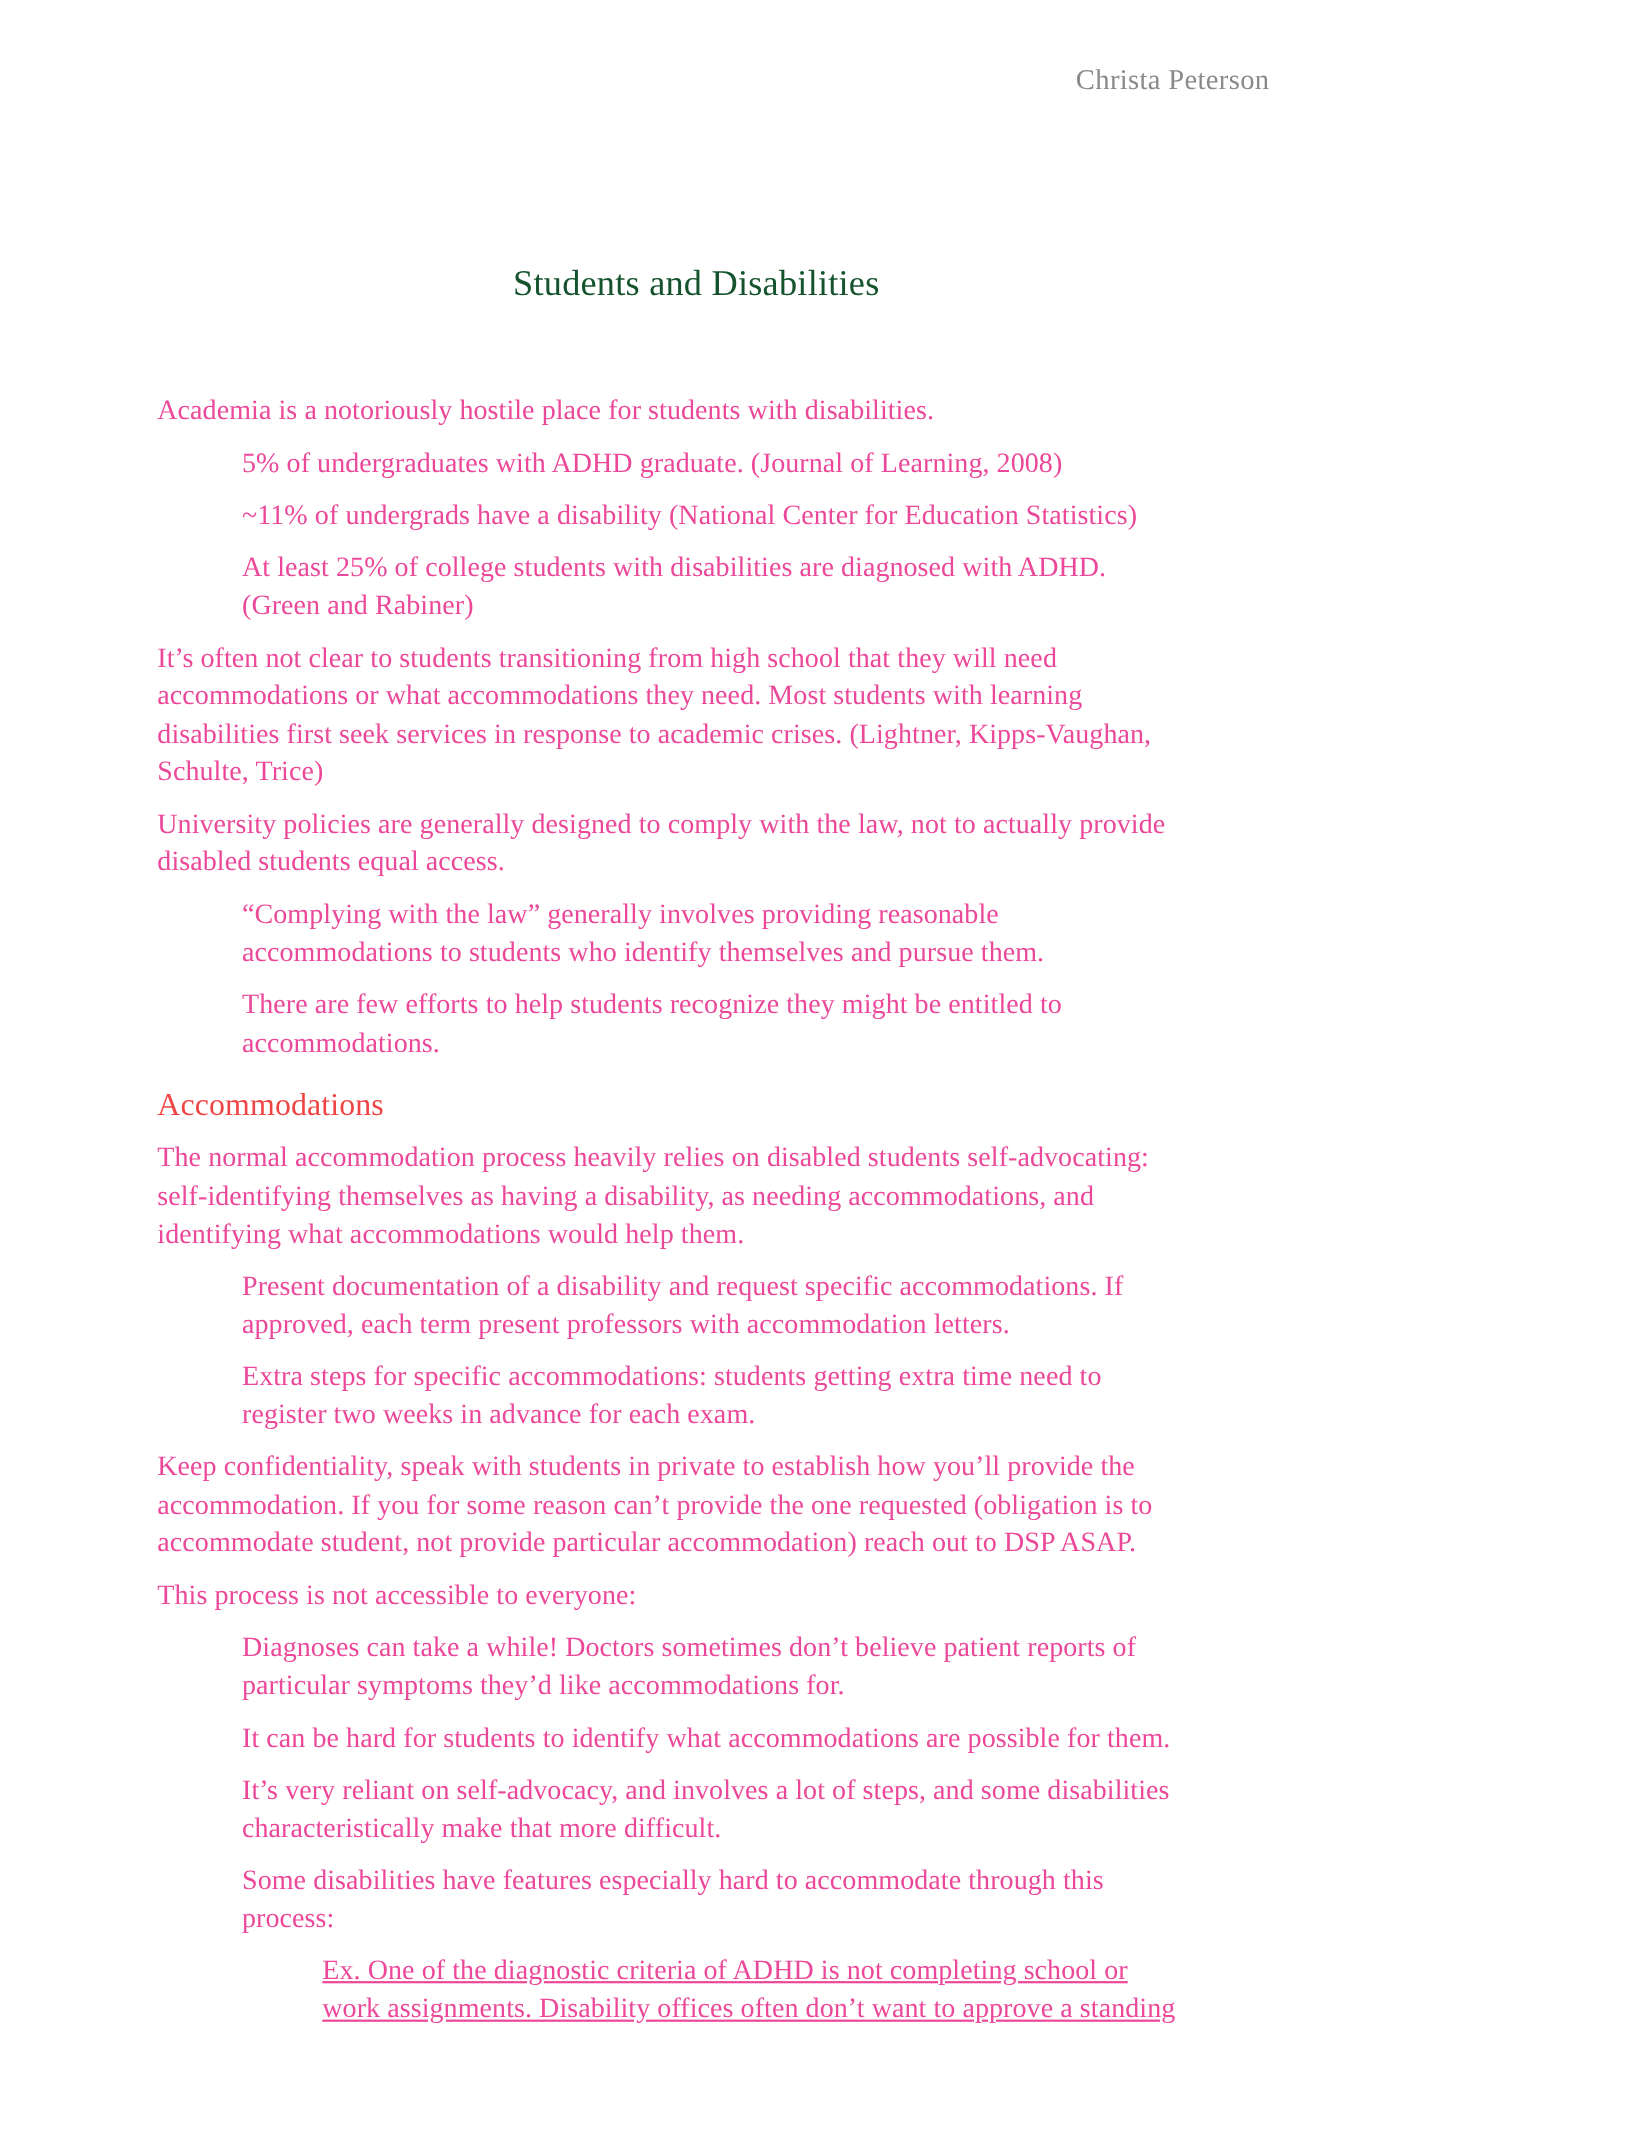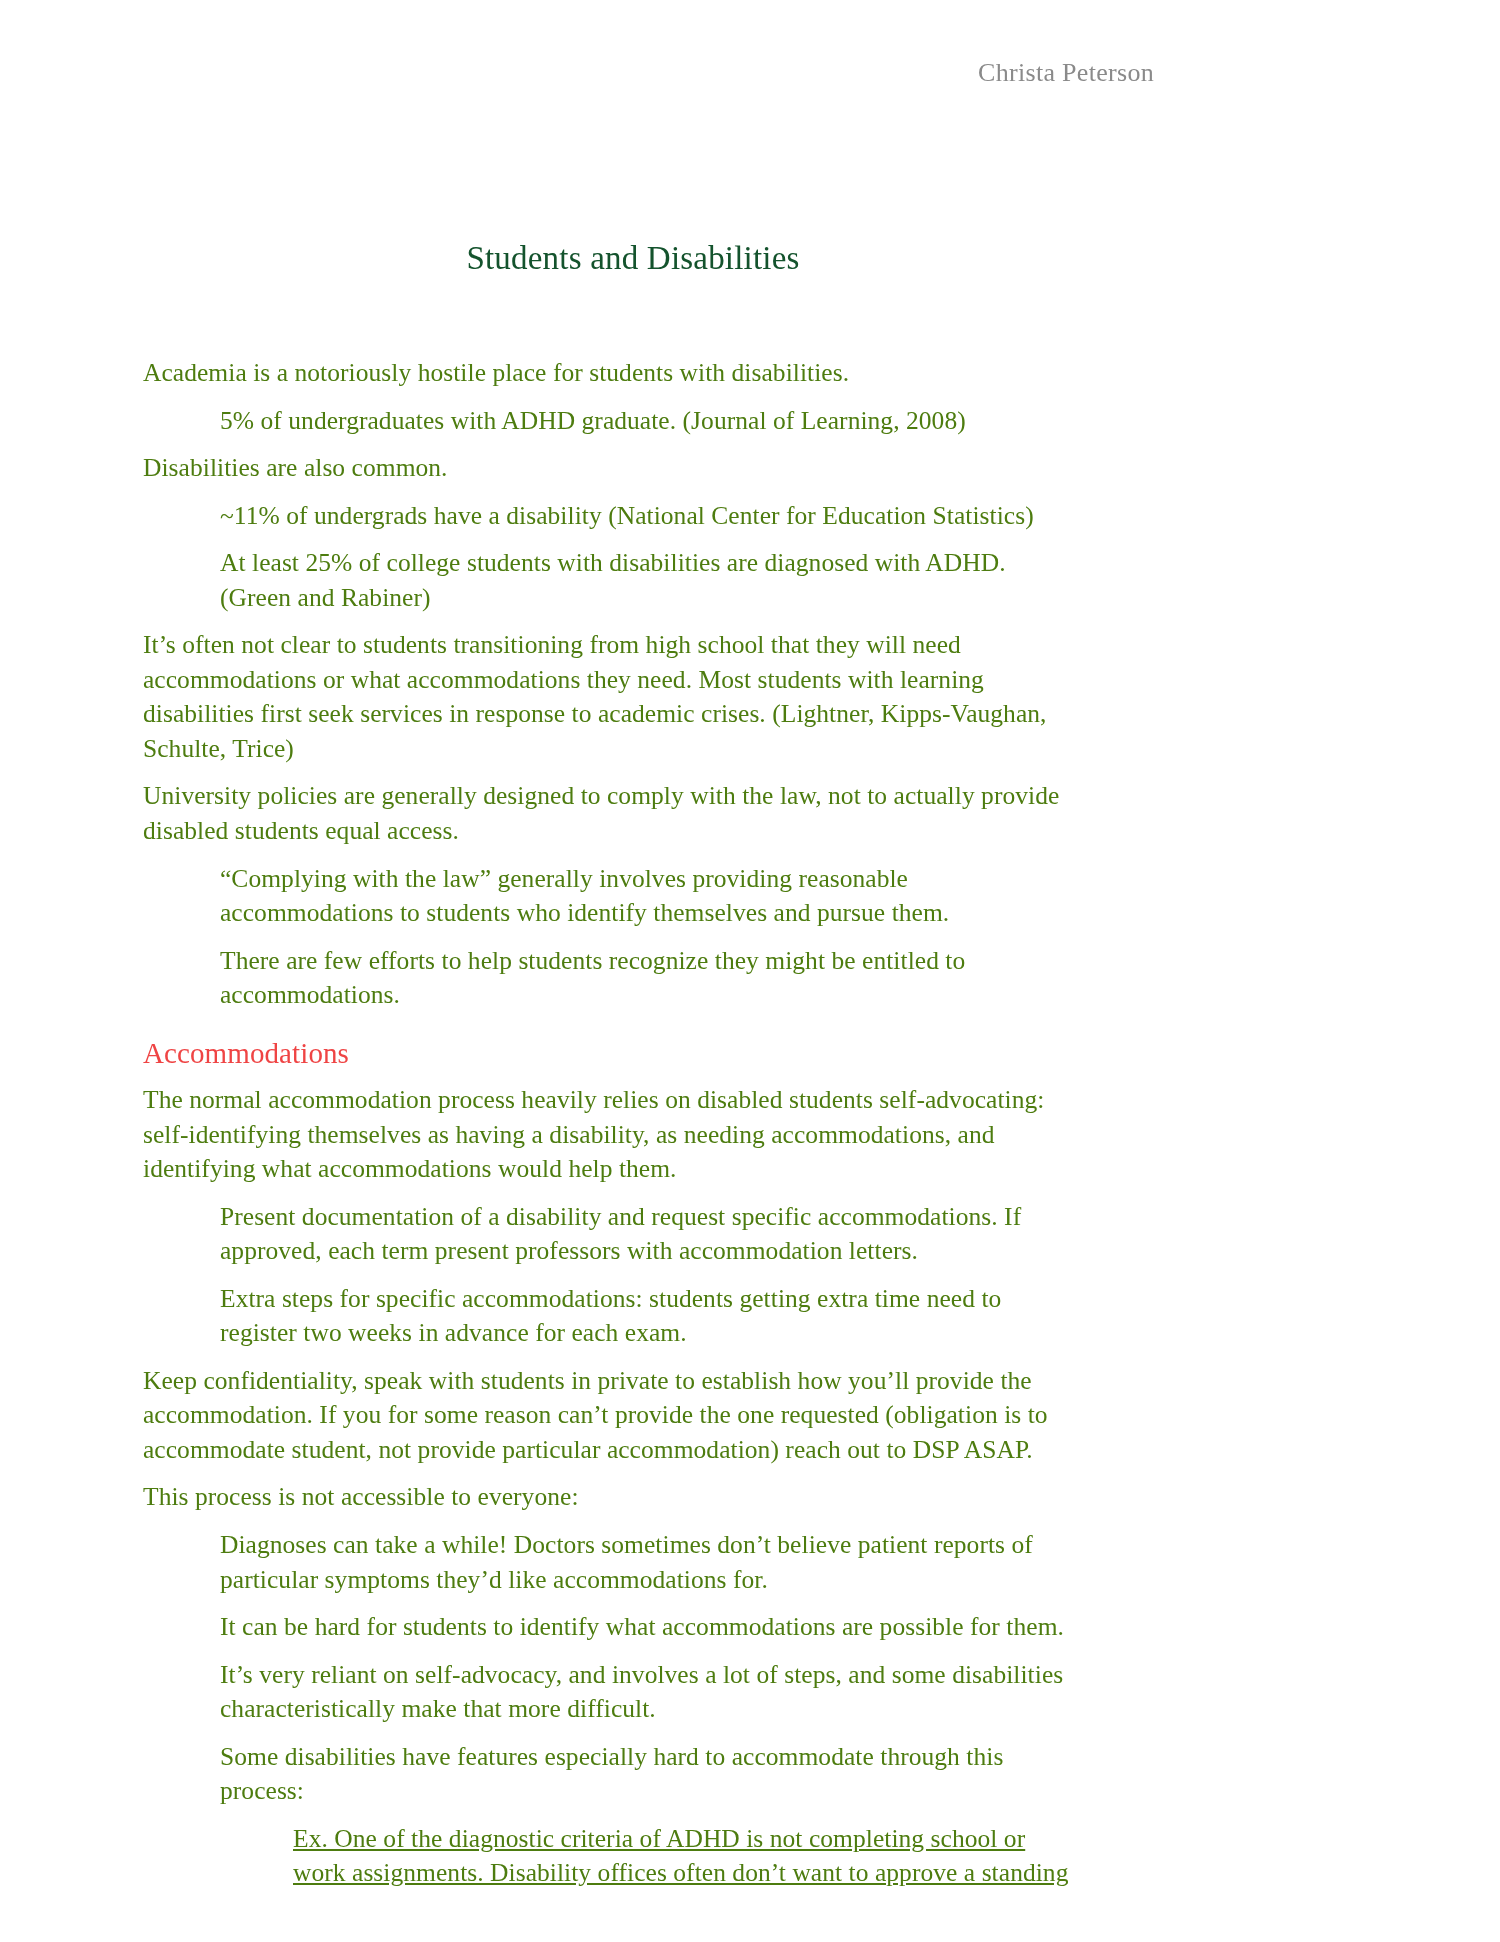--- a/index.html
+++ b/index.html
@@ -44,21 +44,21 @@
   }
   .body-block {
     position: absolute;
     top: 356px;
     left: 143px;
     width: 932px;
   }
   .para {
     font-size: 25.5px;
     line-height: 1.355;
-    color: #4d7c0f;
+    color: #ec4899;
     margin: 0 0 13px 0;
     text-align: left;
     letter-spacing: 0.05px;
   }
   .lvl-0 { margin-left: 0;    width: 932px; }
   .lvl-1 { margin-left: 77px; width: 855px; }
   .lvl-2 { margin-left: 150px; width: 782px; text-decoration: underline; }
 
   .section-heading {
     font-size: 29px;
@@ -74,21 +74,20 @@
 
 <div class="page">
 
   <div class="page-header">Christa Peterson</div>
 
   <h1 class="doc-title">Students and Disabilities</h1>
 
   <div class="body-block" id="body-block">
       <p class="para lvl-0">Academia is a notoriously hostile place for students with disabilities.</p>
       <p class="para lvl-1">5% of undergraduates with ADHD graduate. (Journal of Learning, 2008)</p>
-      <p class="para lvl-0">Disabilities are also common.</p>
       <p class="para lvl-1">~11% of undergrads have a disability (National Center for Education Statistics)</p>
       <p class="para lvl-1">At least 25% of college students with disabilities are diagnosed with ADHD. (Green and Rabiner)</p>
       <p class="para lvl-0">It’s often not clear to students transitioning from high school that they will need accommodations or what accommodations they need. Most students with learning disabilities first seek services in response to academic crises. (Lightner, Kipps-Vaughan, Schulte, Trice)</p>
       <p class="para lvl-0">University policies are generally designed to comply with the law, not to actually provide disabled students equal access.</p>
       <p class="para lvl-1">“Complying with the law” generally involves providing reasonable accommodations to students who identify themselves and pursue them.</p>
       <p class="para lvl-1">There are few efforts to help students recognize they might be entitled to accommodations.</p>
       <h2 class="section-heading lvl-0">Accommodations</h2>
       <p class="para lvl-0">The normal accommodation process heavily relies on disabled students self-advocating: self-identifying themselves as having a disability, as needing accommodations, and identifying what accommodations would help them.</p>
       <p class="para lvl-1">Present documentation of a disability and request specific accommodations. If approved, each term present professors with accommodation letters.</p>
       <p class="para lvl-1">Extra steps for specific accommodations: students getting extra time need to register two weeks in advance for each exam.</p>

